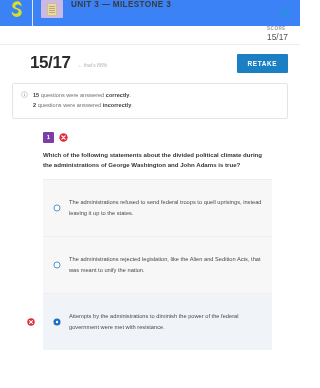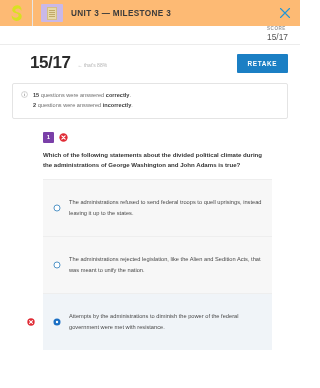--- a/index.html
+++ b/index.html
@@ -9,22 +9,21 @@
     background: #ffffff;
     overflow: hidden;
   }
   .page { position: relative; width: 300px; height: 388px; background: #ffffff; }
 
   
   .topbar {
     position: relative;
     height: 26px;
     display: flex;
-    align-items: center;
-    background: #fdba74;
+    background: #3b82f6;
     padding-left: 8px;
   }
   .logo { width: 16px; height: 18px; flex: 0 0 auto; display:block; }
   .topbar-divider {
     width: 1px; height: 26px; background: #e6e6e6; margin-left: 8px; flex:0 0 auto;
   }
   .unit-icon {
     width: 22px; height: 18px; margin-left: 8px;
     background: #c9b8e8; border-radius: 1px;
     display: flex; align-items: center; justify-content: center; flex:0 0 auto;

